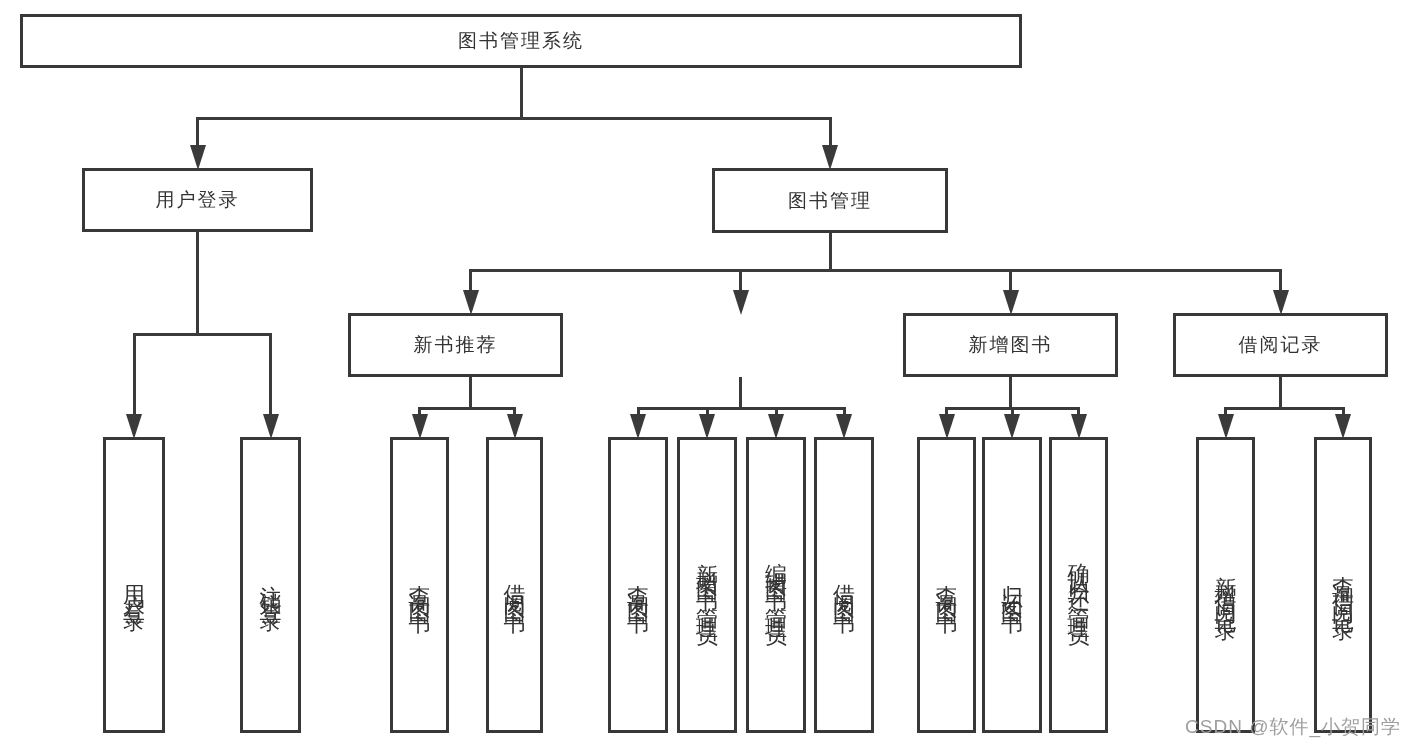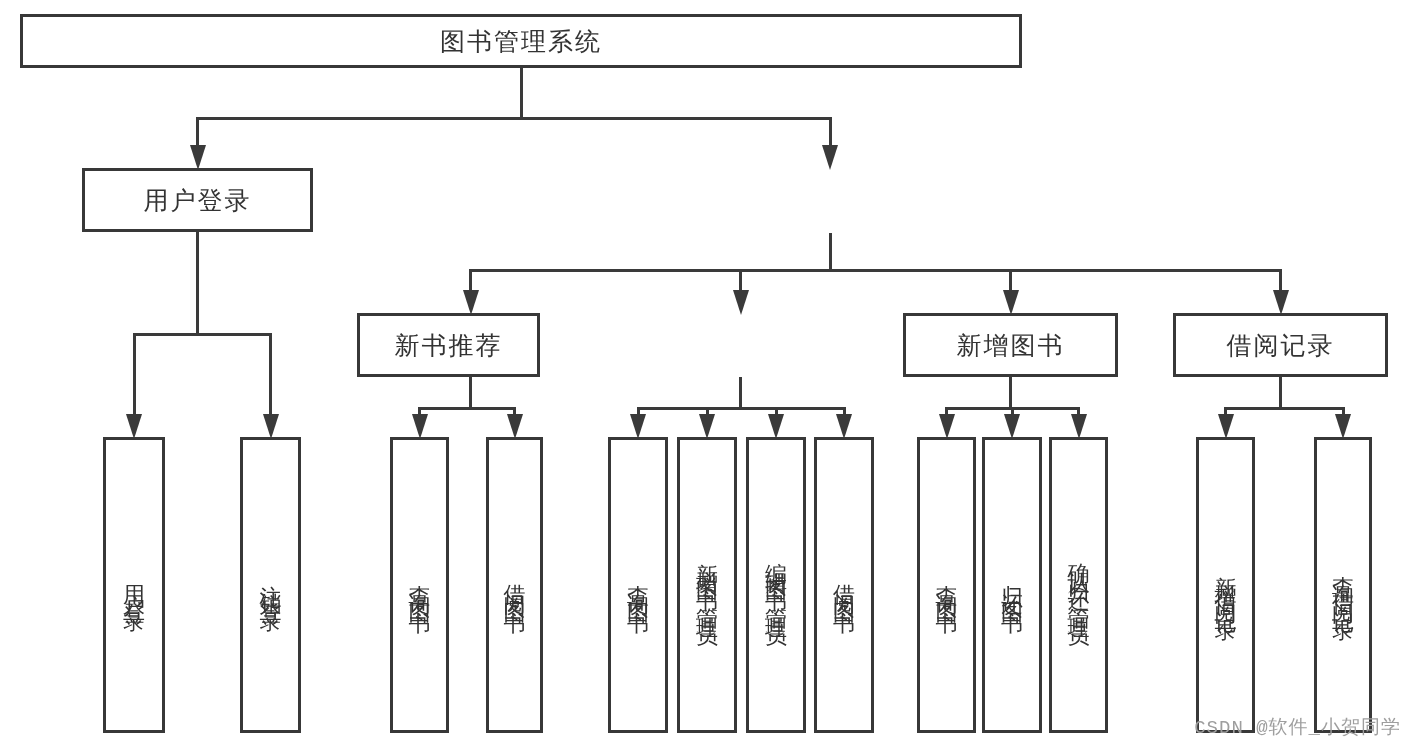--- a/index.html
+++ b/index.html
@@ -22,21 +22,21 @@
   .node {
     position: absolute;
     background: #ffffff;
     border: 3px solid var(--border);
     display: flex;
     align-items: center;
     justify-content: center;
     color: var(--text);
   }
   .node .label {
-    font-size: 25px;
+    font-size: 19px;
     letter-spacing: 2px;
     white-space: nowrap;
     color: var(--text);
   }
   .node.vertical .label {
     writing-mode: vertical-rl;
     text-orientation: mixed;
     font-size: 22px;
     letter-spacing: 9px;
     line-height: 1;
@@ -55,35 +55,38 @@
     border-top: 25px solid var(--line);
   }
   #watermark {
     position: absolute;
     right: 4px;
     top: 714px;
     font-size: 19px;
     color: var(--watermark);
     letter-spacing: 1px;
     z-index: 5;
-    font-family: Liberation Mono, monospace;
+    font-family: Liberation Sans, sans-serif;
   }
 </style>
 </head>
 <body>
 
 <div id="canvas">
   <div id="watermark">CSDN @软件_小贺同学</div>
 <div class="node" style="left: 20px; top: 14px; width: 1002px; height: 54px;">
       <div class="label">图书管理系统</div>
     </div>
     <div class="node" style="left: 82px; top: 168px; width: 231px; height: 64px;">
       <div class="label">用户登录</div>
     </div>
-    <div class="node" style="left: 357px; top: 313px; width: 183px; height: 64px;">
+    <div class="node" style="left: 712px; top: 168px; width: 236px; height: 65px;">
+      <div class="label">图书管理</div>
+    </div>
+    <div class="node" style="left: 348px; top: 313px; width: 215px; height: 64px;">
       <div class="label">新书推荐</div>
     </div>
     <div class="node" style="left: 903px; top: 313px; width: 215px; height: 64px;">
       <div class="label">新增图书</div>
     </div>
     <div class="node" style="left: 1173px; top: 313px; width: 215px; height: 64px;">
       <div class="label">借阅记录</div>
     </div>
     <div class="node vertical" style="left: 103px; top: 437px; width: 62px; height: 296px;">
       <div class="label">用户登录</div>

